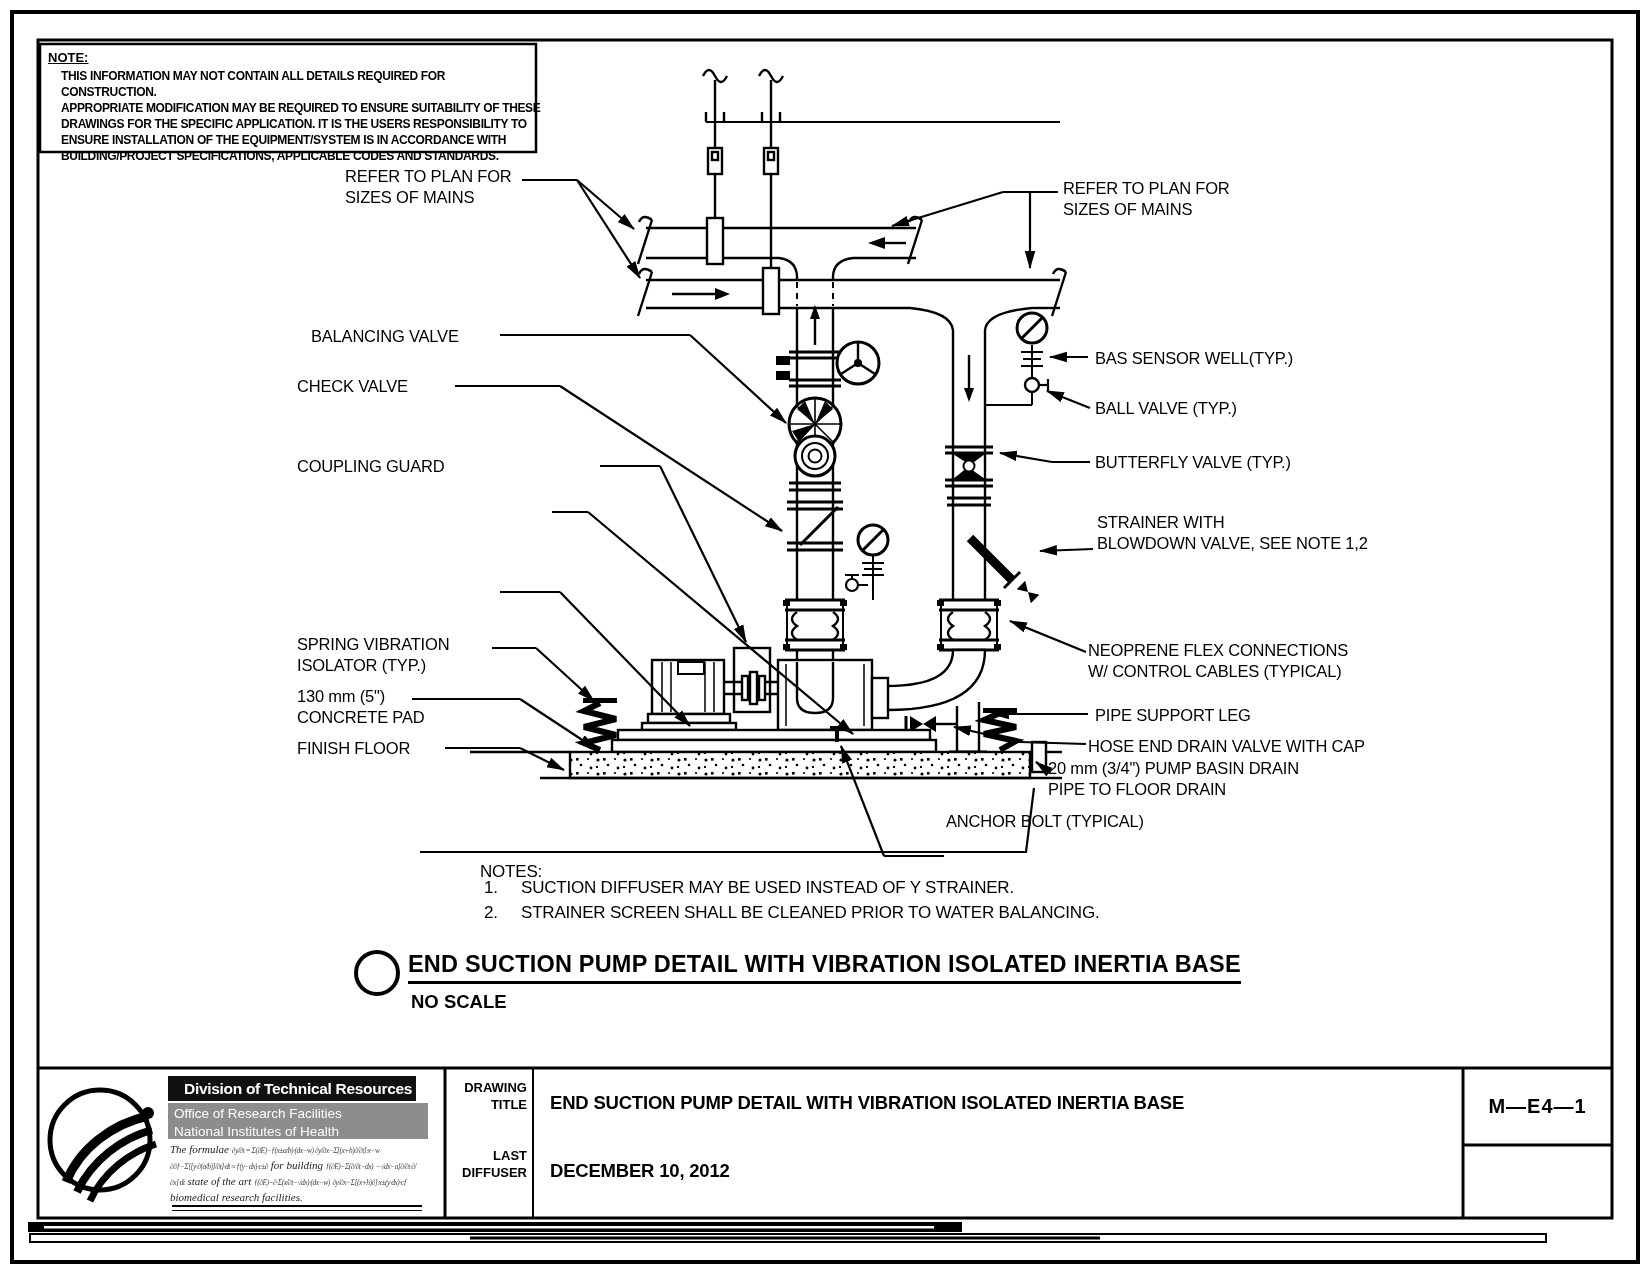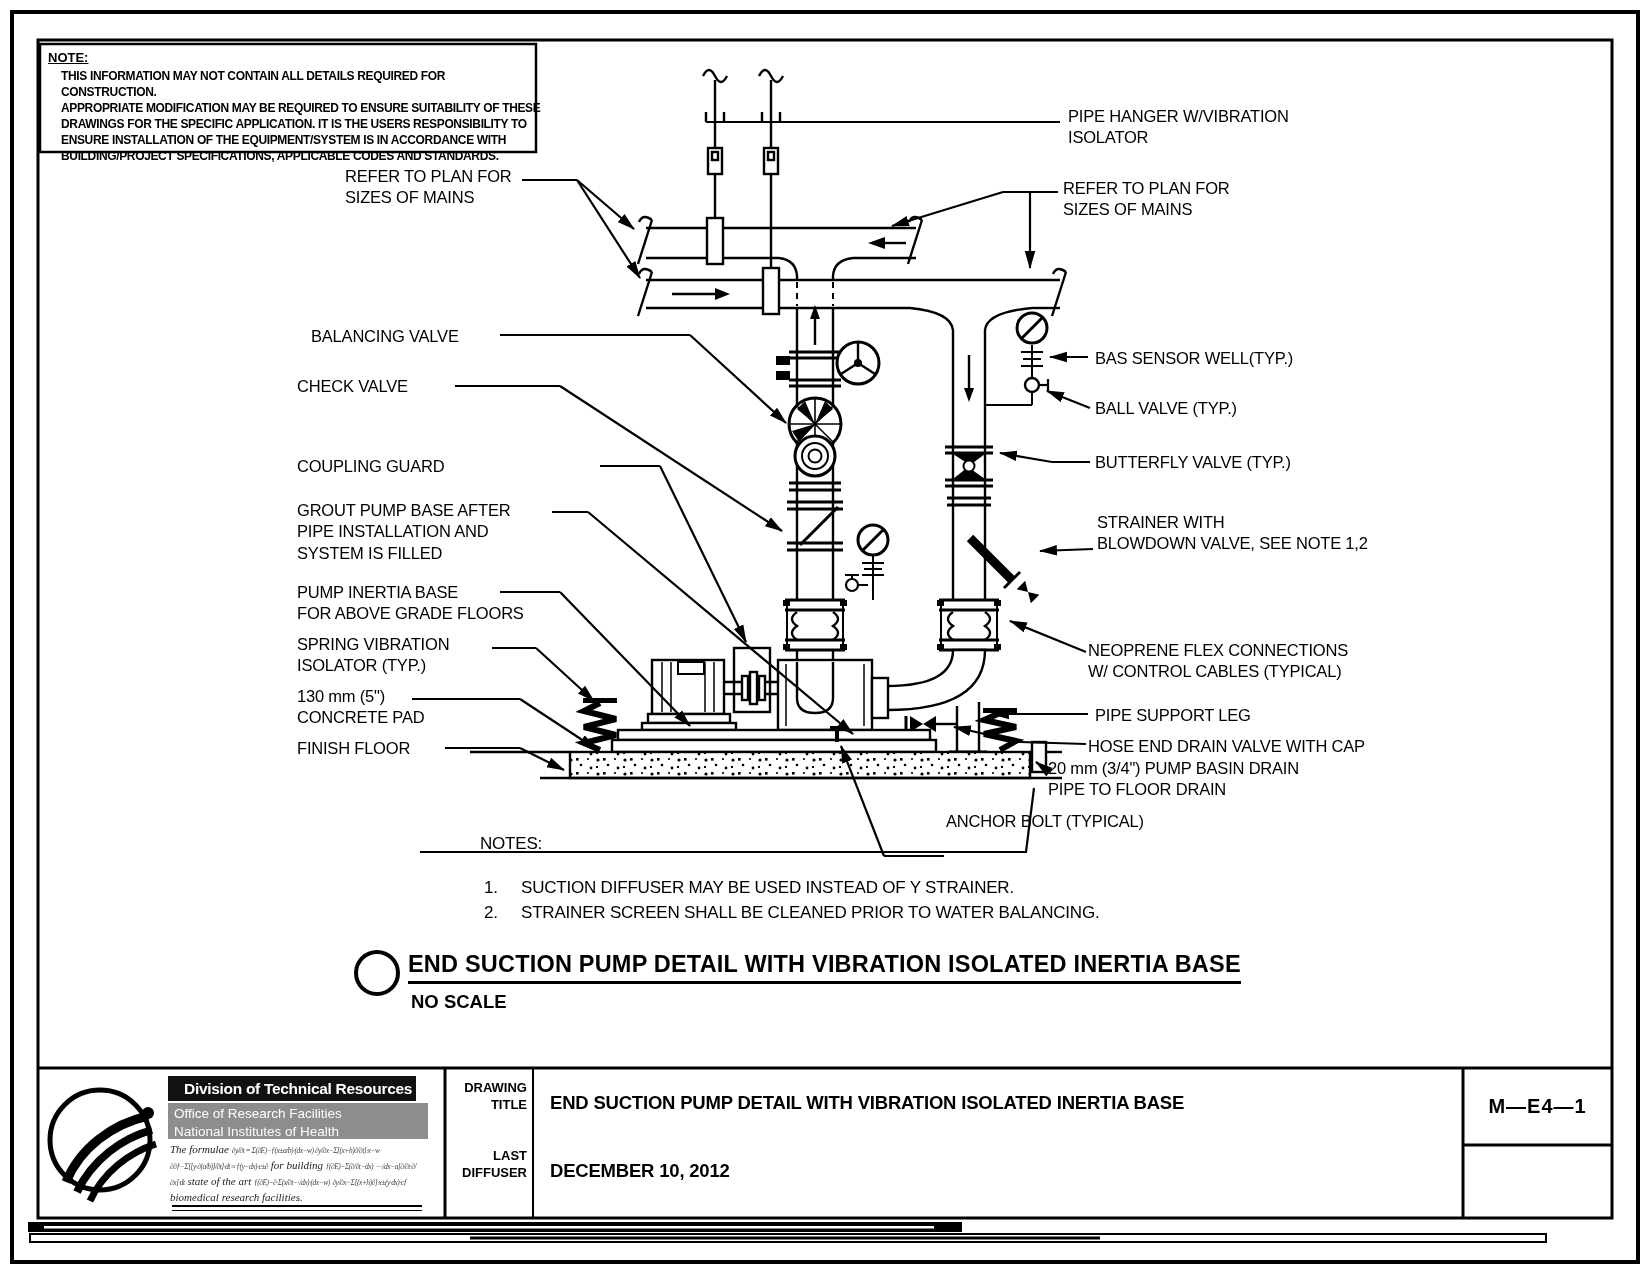--- a/index.html
+++ b/index.html
@@ -3,21 +3,21 @@
 <meta charset="utf-8">
 <style>
   html,body{margin:0;padding:0;background:#fff;}
   #sheet{position:relative;width:1650px;height:1275px;background:#fff;overflow:hidden;
          font-family:"Liberation Sans",sans-serif;color:#000;}
   #linework{position:absolute;left:0;top:0;width:1650px;height:1275px;}
   .txt{position:absolute;white-space:pre-line;}
   .callout{font-size:16.5px;line-height:1.3;letter-spacing:-0.2px;}
   .notebox-head{font-size:13px;font-weight:bold;text-decoration:underline;}
   .notebox-body{font-size:12px;font-weight:bold;letter-spacing:-0.35px;line-height:1.34;margin-left:13px;}
-  .notes-head{font-size:17px;letter-spacing:-0.2px;}
+  .notes-head{font-size:17px;letter-spacing:-0.2px;margin-top:28px;}
   .note-item{position:absolute;display:flex;font-size:17px;letter-spacing:-0.2px;}
   .note-num{width:37px;}
   .detail-title{font-size:23.5px;font-weight:bold;letter-spacing:0.2px;
                 border-bottom:3.5px solid #000;padding-bottom:3px;display:inline-block;}
   .detail-scale{font-size:18.5px;font-weight:bold;}
   .tb-banner{position:absolute;left:168px;top:1076px;width:248px;height:25px;background:#111;
              color:#fff;font-size:15.5px;font-weight:bold;line-height:25px;padding-left:16px;
              box-sizing:border-box;letter-spacing:-0.3px;}
   .tb-gray{position:absolute;left:168px;top:1103px;width:260px;height:36px;background:#8d8d8d;
            color:#fff;font-size:13.5px;line-height:1.3;padding:2px 0 12px 6px;box-sizing:border-box;}
@@ -380,39 +380,32 @@
 
 <div class="txt notebox-head" style="left:48px;top:50px">NOTE:</div>
 <div class="txt notebox-body" style="left:48px;top:68px;width:482px">THIS INFORMATION MAY NOT CONTAIN ALL DETAILS REQUIRED FOR CONSTRUCTION.
 APPROPRIATE MODIFICATION MAY BE REQUIRED TO ENSURE SUITABILITY OF THESE
 DRAWINGS FOR THE SPECIFIC APPLICATION.  IT IS THE USERS RESPONSIBILITY TO
 ENSURE INSTALLATION OF THE EQUIPMENT/SYSTEM IS IN ACCORDANCE WITH
 BUILDING/PROJECT SPECIFICATIONS, APPLICABLE CODES AND STANDARDS.</div>
 
 <div class="txt callout" style="left:345px;top:166px">REFER TO PLAN FOR
 SIZES OF MAINS</div>
-<div class="txt callout" style="left:1068px;top:106px">PIPE HANGER W/VIBRATION
-ISOLATOR</div>
 <div class="txt callout" style="left:1063px;top:178px">REFER TO PLAN FOR
 SIZES OF MAINS</div>
 <div class="txt callout" style="left:311px;top:326px">BALANCING VALVE</div>
 <div class="txt callout" style="left:297px;top:376px">CHECK VALVE</div>
 <div class="txt callout" style="left:1095px;top:348px">BAS SENSOR WELL(TYP.)</div>
 <div class="txt callout" style="left:1095px;top:398px">BALL VALVE (TYP.)</div>
 <div class="txt callout" style="left:1095px;top:452px">BUTTERFLY VALVE (TYP.)</div>
 <div class="txt callout" style="left:297px;top:456px">COUPLING GUARD</div>
 <div class="txt callout" style="left:1097px;top:512px">STRAINER WITH
 BLOWDOWN VALVE, SEE NOTE 1,2</div>
-<div class="txt callout" style="left:297px;top:500px">GROUT PUMP BASE AFTER
-PIPE INSTALLATION AND
-SYSTEM IS FILLED</div>
 <div class="txt callout" style="left:1088px;top:640px">NEOPRENE FLEX CONNECTIONS
 W/ CONTROL CABLES (TYPICAL)</div>
-<div class="txt callout" style="left:297px;top:582px">PUMP INERTIA BASE
-FOR ABOVE GRADE FLOORS</div>
 <div class="txt callout" style="left:297px;top:634px">SPRING VIBRATION
 ISOLATOR (TYP.)</div>
 <div class="txt callout" style="left:1095px;top:705px">PIPE SUPPORT LEG</div>
 <div class="txt callout" style="left:297px;top:686px">130 mm (5")
 CONCRETE PAD</div>
 <div class="txt callout" style="left:1088px;top:736px">HOSE END DRAIN VALVE WITH CAP</div>
 <div class="txt callout" style="left:297px;top:738px">FINISH FLOOR</div>
 <div class="txt callout" style="left:1048px;top:758px">20 mm (3/4") PUMP BASIN DRAIN
 PIPE TO FLOOR DRAIN</div>
 <div class="txt callout" style="left:946px;top:811px">ANCHOR BOLT (TYPICAL)</div>

